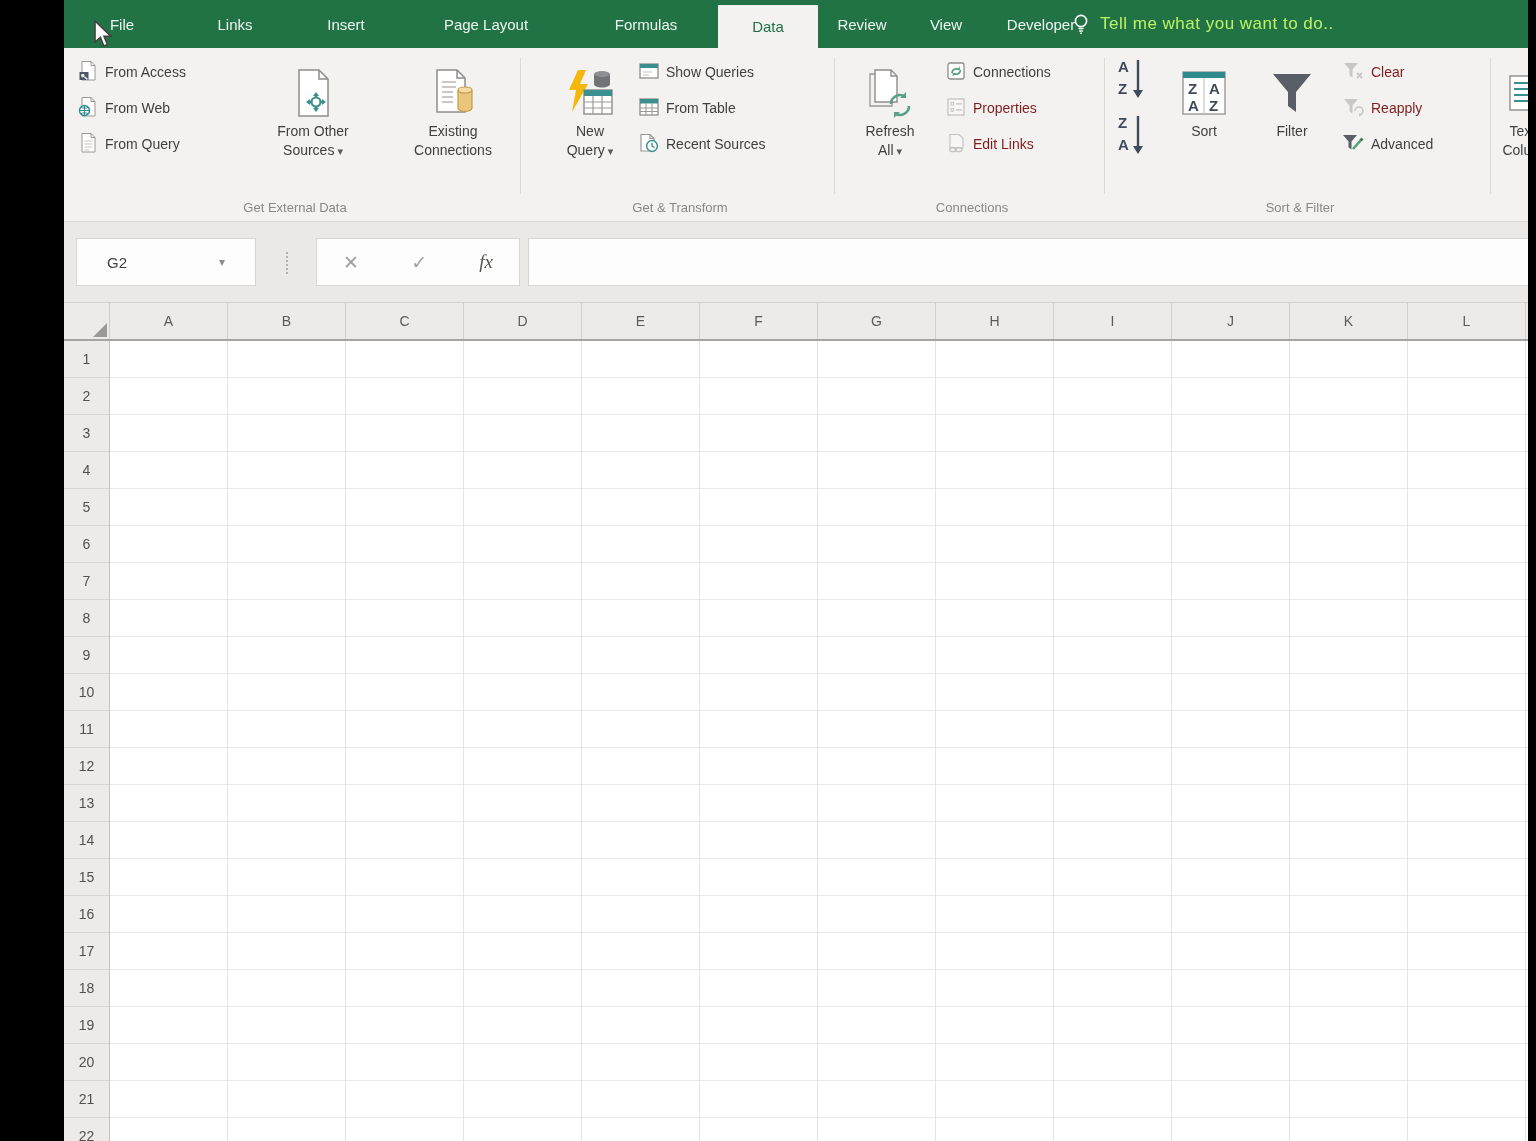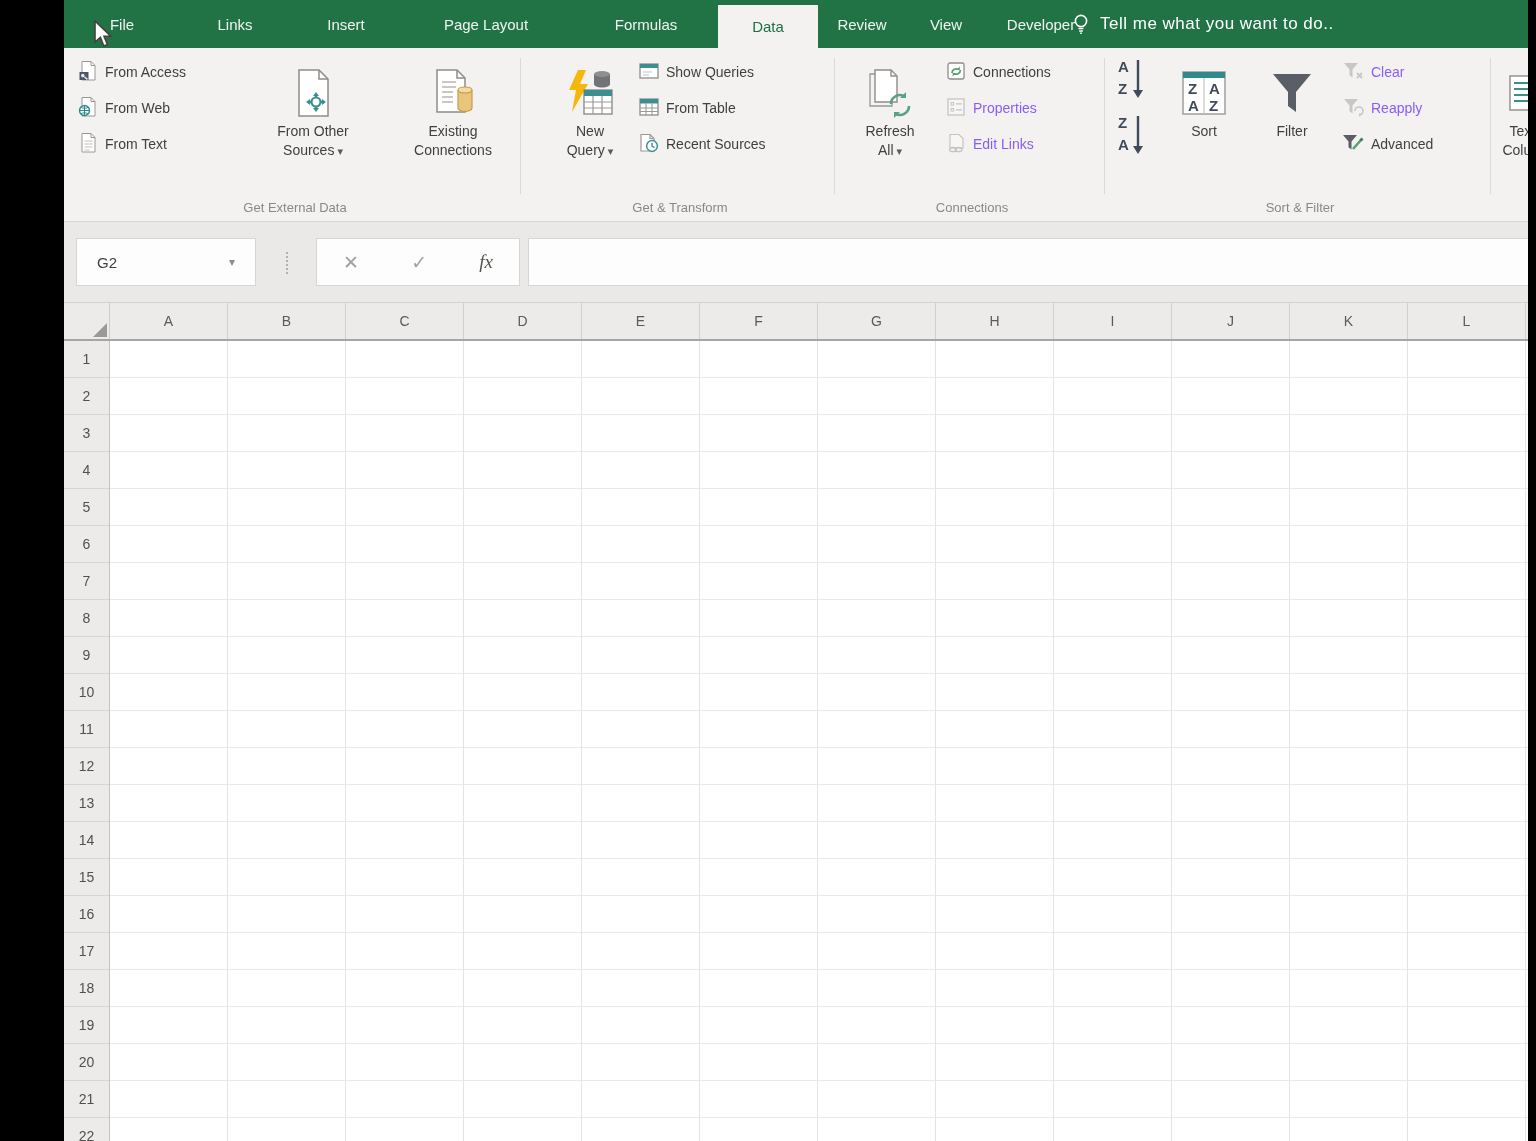--- a/index.html
+++ b/index.html
@@ -6,41 +6,41 @@
   .screen{position:relative;width:1536px;height:1141px;background:#000;overflow:hidden;
           font-family:"Liberation Sans",sans-serif;-webkit-font-smoothing:antialiased;}
   .app{position:absolute;left:64px;top:0;width:1464px;height:1141px;background:#f3f2f1;overflow:hidden;}
 
   
   .tabbar{position:absolute;left:0;top:0;width:100%;height:48px;background:#217346;}
   .tab{position:absolute;top:0;height:48px;display:flex;align-items:center;justify-content:center;
        color:#eef5f0;font-size:15px;white-space:nowrap;}
   .tab.active{top:5px;height:43px;background:#f3f2f1;color:#1f6e44;}
   .tellme{position:absolute;left:1008px;right:0;top:0;height:48px;display:flex;align-items:center;gap:10px;
-          color:#ffffff;font-size:17px;letter-spacing:.5px;white-space:nowrap;overflow:hidden;}
+          color:#bef264;font-size:17px;letter-spacing:.5px;white-space:nowrap;overflow:hidden;}
 
   
   .ribbon{position:absolute;left:0;top:48px;width:100%;height:174px;background:#f3f2f1;border-bottom:1px solid #d8d6d4;box-sizing:border-box;}
   .group{position:absolute;top:0;height:173px;}
   .vsep{position:absolute;top:10px;height:136px;width:1px;background:#dcdad8;}
   .glabel{position:absolute;bottom:6px;left:0;right:0;text-align:center;font-size:13px;color:#8a8886;white-space:nowrap;}
   .scol{position:absolute;display:flex;flex-direction:column;}
   .sbtn{display:flex;align-items:center;gap:6px;height:36px;font-size:14px;color:#3f3f3f;white-space:nowrap;background:none;border:none;padding:0;font-family:inherit;}
-  .sbtn.dis{color:#8b5cf6;}
+  .sbtn.dis{color:#7f1d1d;}
   .bbtn{position:absolute;top:2px;display:flex;flex-direction:column;align-items:center;font-size:14px;color:#3f3f3f;
         background:none;border:none;padding:0;font-family:inherit;}
   .bicon{height:64px;display:flex;align-items:flex-end;justify-content:center;margin-top:4px;margin-bottom:4px;}
   .bl{line-height:19px;text-align:center;white-space:nowrap;}
   .dd{font-size:11px;color:#5a5a58;margin-left:3px;}
   .bulb svg{display:block}
 
   
   .frow{position:absolute;left:0;top:222px;width:100%;height:80px;background:#eae9e7;}
   .namebox{position:absolute;left:12px;top:16px;width:180px;height:48px;background:#fdfdfd;border:1px solid #d8d6d4;
-           display:flex;align-items:center;font-size:15px;color:#3f3f3f;padding:0 20px;box-sizing:border-box;}
+           display:flex;align-items:center;font-size:15px;color:#3f3f3f;padding:0 30px;box-sizing:border-box;}
   .nbarrow{margin-left:auto;color:#8f8d8b;font-size:12px;}
   .splitter{position:absolute;left:222px;top:30px;width:0;height:22px;border-left:2px dotted #b2b0ae;}
   .fxpanel{position:absolute;left:252px;top:16px;width:204px;height:48px;background:#fdfdfd;border:1px solid #d8d6d4;
            display:flex;align-items:center;justify-content:space-around;box-sizing:border-box;}
   .fxcancel,.fxenter{color:#a3a19f;font-size:19px;background:none;border:none;font-family:inherit;}
   .fxfx{font-family:"Liberation Serif",serif;font-style:italic;color:#55534f;font-size:19px;background:none;border:none;}
   .finput{position:absolute;left:464px;top:16px;right:-4px;height:48px;background:#fdfdfd;border:1px solid #d8d6d4;box-sizing:border-box;}
 
   
   .ghead{position:absolute;left:0;top:302px;width:100%;height:39px;background:#ecebe9;border-bottom:2px solid #a7a5a3;
@@ -108,21 +108,21 @@
                   <path d="M1.5 14.5h10M6.5 9.5v10M3 11.2c2 1.4 5 1.4 7 0M3 17.8c2-1.4 5-1.4 7 0" stroke="#2f8a8d" stroke-width="1" fill="none"></path>
                 </svg></span>
             <span>From Web</span>
           </button>
           <button class="sbtn">
             <span><svg width="21" height="22" viewBox="0 0 21 22">
                   <path d="M4 1.5h9l4 4V20H4z" fill="#fff" stroke="#9a9896"></path>
                   <path d="M13 1.5v4h4" fill="none" stroke="#9a9896"></path>
                   <path d="M6.5 9h8M6.5 12h8M6.5 15h8M6.5 18h5" stroke="#c3c1bf" stroke-width="1"></path>
                 </svg></span>
-            <span>From Text</span>
+            <span>From Query</span>
           </button>
         </div>
         <button class="bbtn" style="left:182px;width:122px">
           <span class="bicon">
             <svg width="42" height="50" viewBox="0 0 42 50">
                 <path d="M7 2h20l9 9v37H7z" fill="#fff" stroke="#8f8d8b" stroke-width="1.5"></path>
                 <path d="M27 2v9h9" fill="none" stroke="#8f8d8b" stroke-width="1.5"></path>
                 <path d="M24 26v16M16 34h16" stroke="#3c8f8f" stroke-width="2.4"></path>
                 <path d="M24 24l3 4h-6zM24 44l3-4h-6zM14 34l4-3v6zM34 34l-4-3v6z" fill="#3c8f8f"></path>
                 <circle cx="24" cy="34" r="4.5" fill="#fff" stroke="#3c8f8f" stroke-width="2.2"></circle>

